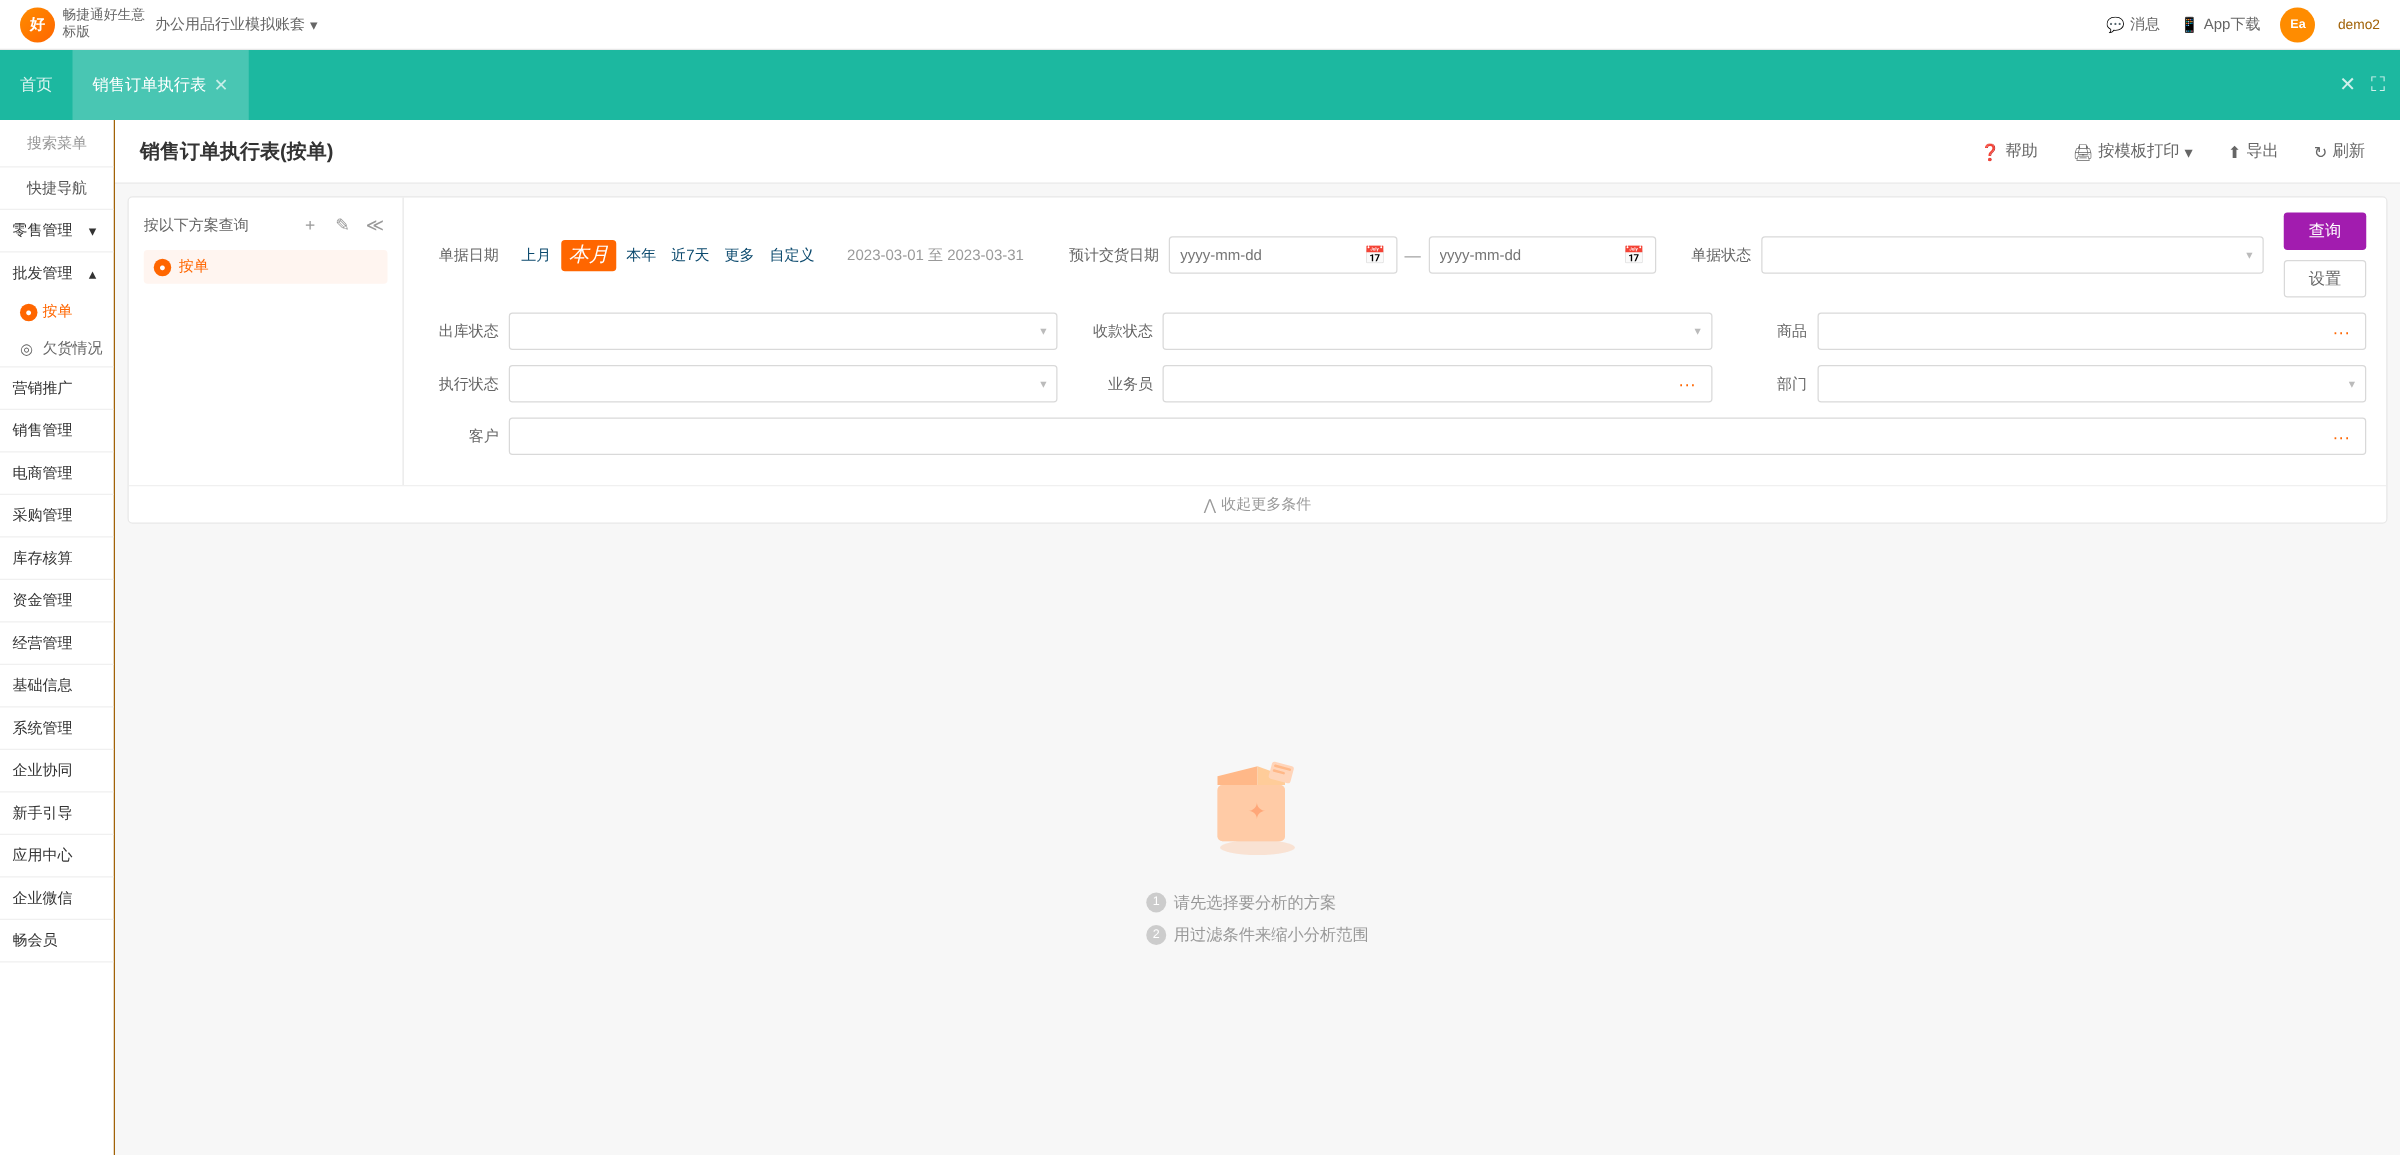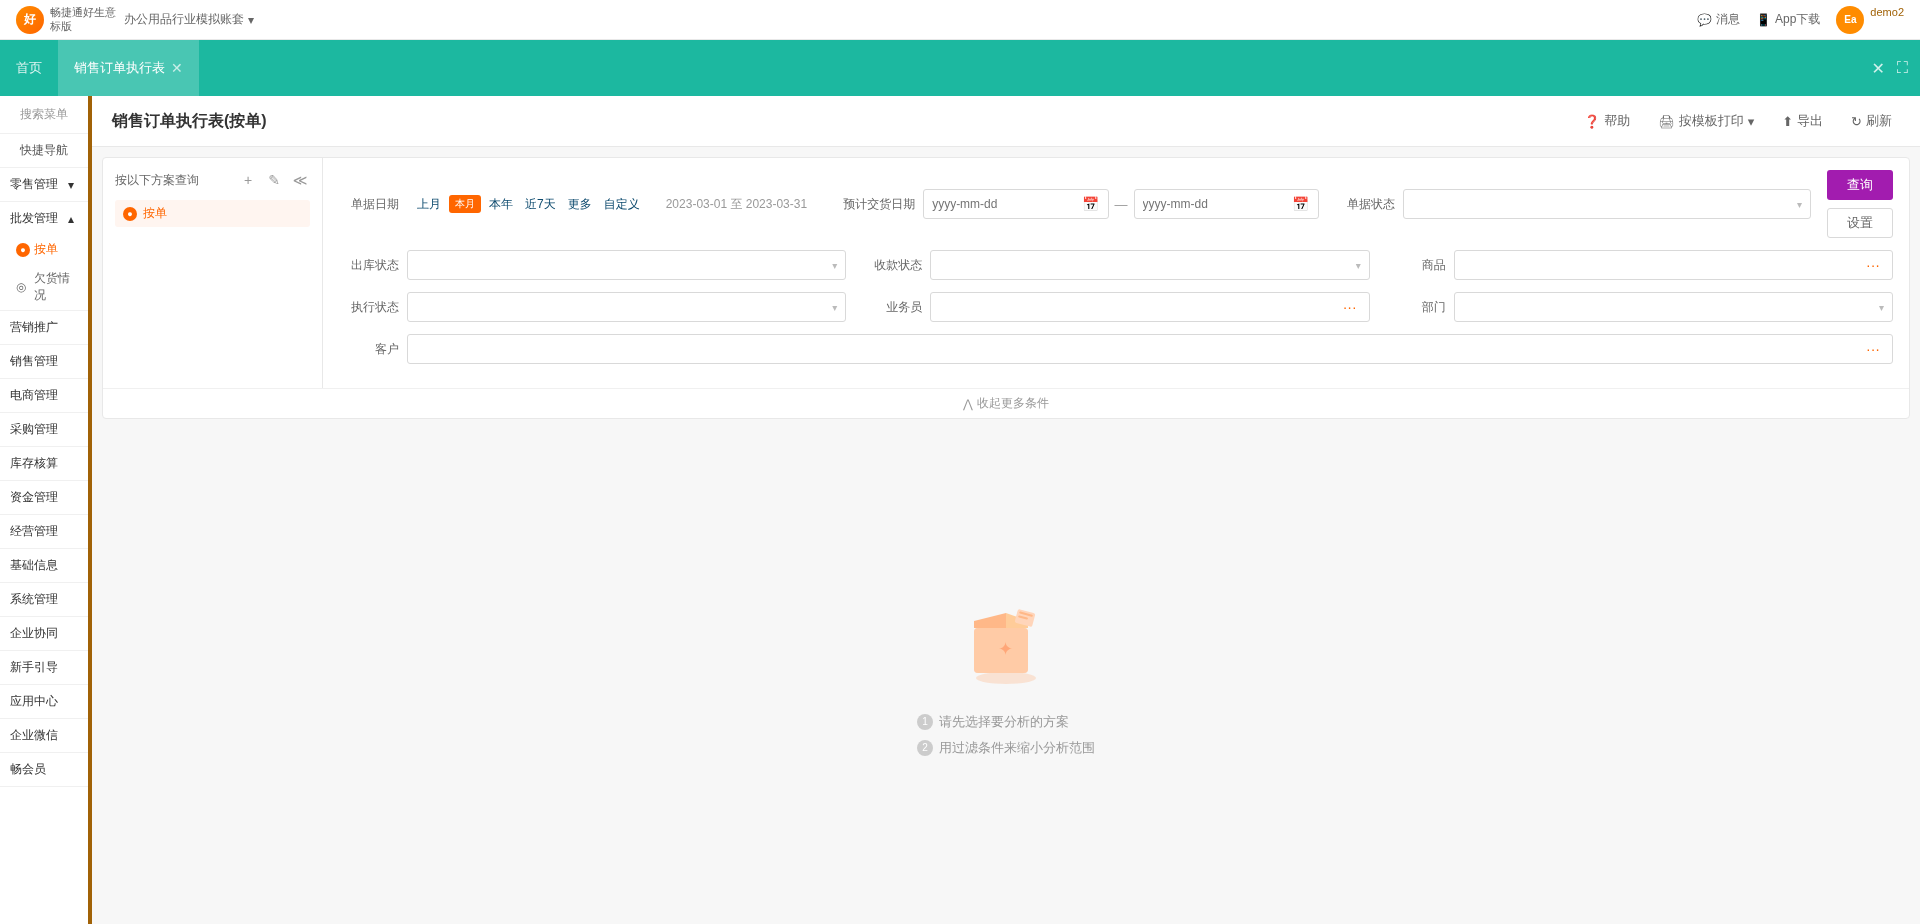--- a/index.html
+++ b/index.html
@@ -23,21 +23,21 @@
     .tab-item.home { background: transparent; }
     .tab-item.active { background: rgba(255,255,255,0.2); color: #fff; font-weight: 500; }
     .tab-close { color: rgba(255,255,255,0.7); font-size: 14px; line-height: 1; cursor: pointer; }
     .tab-bar-right { margin-left: auto; display: flex; align-items: center; padding: 0 12px; gap: 12px; }
     .tab-bar-icon { color: rgba(255,255,255,0.8); cursor: pointer; font-size: 16px; }
 
     
     .main-layout { display: flex; flex: 1; overflow: hidden; }
 
     
-    .sidebar { width: 92px; background: #fff; border-right: 4px solid #a16207; display: flex; flex-direction: column; flex-shrink: 0; overflow-y: auto; }
+    .sidebar { width: 92px; background: #fff; border-right: 1px solid #a16207; display: flex; flex-direction: column; flex-shrink: 0; overflow-y: auto; }
     .sidebar-group { border-bottom: 1px solid #f0f0f0; }
     .sidebar-group-header { display: flex; align-items: center; justify-content: space-between; padding: 8px 10px; cursor: pointer; font-size: 12px; color: #333; font-weight: 500; }
     .sidebar-sub-item { padding: 6px 8px 6px 16px; font-size: 12px; color: #666; cursor: pointer; display: flex; align-items: center; gap: 4px; }
     .sidebar-sub-item.active { color: #ff6600; }
     .search-menu { padding: 10px 8px; border-bottom: 1px solid #f0f0f0; }
     .search-menu-label { font-size: 12px; color: #999; text-align: center; }
     .quick-nav { padding: 8px; border-bottom: 1px solid #f0f0f0; text-align: center; font-size: 12px; color: #555; cursor: pointer; }
 
     
     .content-area { flex: 1; overflow-y: auto; background: #f7f7f7; display: flex; flex-direction: column; }
@@ -96,21 +96,21 @@
 
     
     .btn-query { background: #a21caf; color: white; border: none; padding: 6px 20px; border-radius: 3px; font-size: 13px; cursor: pointer; }
     .btn-settings { background: #fff; color: #666; border: 1px solid #d9d9d9; padding: 5px 16px; border-radius: 3px; font-size: 13px; cursor: pointer; margin-top: 4px; display: block; width: 100%; }
     .query-btn-group { display: flex; flex-direction: column; gap: 4px; }
 
     .chevron { display: inline-block; width: 10px; }
     .chevron-down::after { content: '▾'; }
     .chevron-up::after { content: '▴'; }
 
-    .tag-active { background: #ff6600; color: white; border-radius: 3px; padding: 1px 6px; font-size: 10px; }
+    .tag-active { background: #ff6600; color: white; border-radius: 3px; padding: 1px 6px; font-size: 16px; font-style: italic; }
   </style>
 </head>
 <body>
 
 <div class="top-bar">
   <div class="top-bar-left">
     <div class="logo-area">
       <div class="logo-icon">好</div>
       <div class="logo-text">
         <div>畅捷通好生意</div>
@@ -124,21 +124,21 @@
   </div>
   <div class="top-bar-right">
     <div class="top-bar-btn">
       <span>💬</span>
       <span>消息</span>
     </div>
     <div class="top-bar-btn">
       <span>📱</span>
       <span>App下载</span>
     </div>
-    <div style="display:flex;align-items:flex-start;gap:6px;">
+    <div style="display:flex;align-items:center;gap:18px;">
       <div class="user-avatar">
         <span style="font-size:10px;font-weight:bold;">Ea</span>
       </div>
       <span class="user-name">demo2</span>
     </div>
   </div>
 </div>
 
 <div class="tab-bar">
   <div class="tab-item home">

